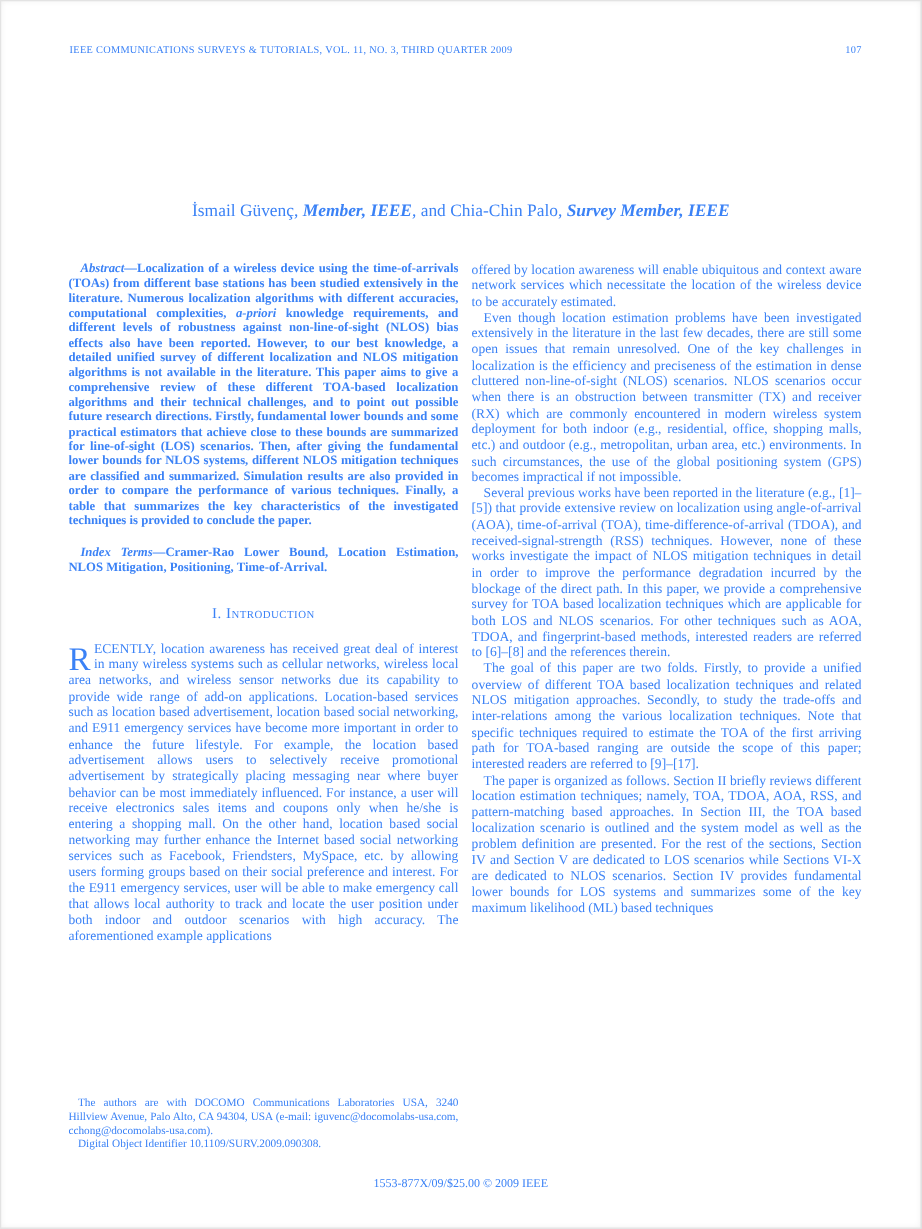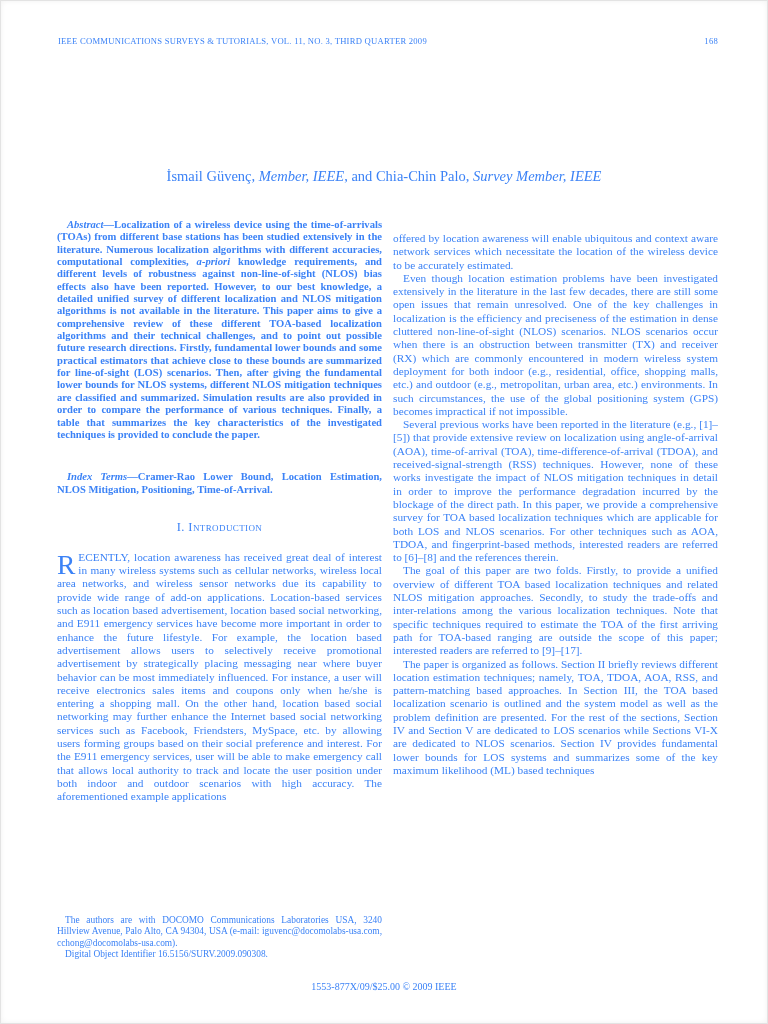--- a/index.html
+++ b/index.html
@@ -21,41 +21,41 @@
   .paper-title{
     position:absolute;top:70px;left:40px;right:40px;
     text-align:center;
     font-size:29px;line-height:1.38;font-weight:400;
     margin:0;
   }
   .authors{
     position:absolute;top:168px;left:40px;right:40px;
     text-align:center;font-size:14.5px;
   }
-  .authors .it{font-style:italic;}
+  .authors .it{font-style:italic;font-weight:bold;}
   .columns{
     position:absolute;top:219px;left:57px;
     width:662px;height:742px;
     display:flex;gap:11px;
   }
   .col{width:325px;height:100%;position:relative;overflow:hidden;}
   .jp{
     text-align:justify;
     margin:0;
     font-size:11.3px;line-height:13.3px;
     text-indent:10px;
   }
   .abstract,.index-terms{
     font-weight:bold;
     font-size:10.6px;line-height:12.35px;
     text-align:justify;margin:0;text-indent:10px;
   }
   .abstract .lead,.index-terms .lead{font-style:italic;}
   .abstract .it{font-style:italic;}
-  .index-terms{margin-top:30px;}
+  .index-terms{margin-top:14px;}
   .section-heading{
     text-align:center;
     font-variant:small-caps;
     font-size:12.5px;font-weight:400;
     margin:24px 0 16px 0;letter-spacing:0.4px;
   }
   .dropcap-p{text-indent:0;}
   .dropcap{
     float:left;
     font-size:27.5px;line-height:23px;
@@ -65,52 +65,52 @@
   .footnote{
     position:absolute;bottom:0;left:0;right:0;
     font-size:9.4px;line-height:11.6px;
     text-align:justify;
   }
   .footnote p{margin:0;text-indent:8px;}
   .page-footer{
     position:absolute;bottom:32px;left:0;right:0;
     text-align:center;font-size:10px;
   }
-  .rp{margin-top:13px;}
+  .rp{margin-top:0;}
   .rp + .rp{margin-top:0;}
 </style>
 </head>
 <body>
 
 <div class="page">
 
   <div class="running-head">
     <span>IEEE COMMUNICATIONS SURVEYS &amp; TUTORIALS, VOL. 11, NO. 3, THIRD QUARTER 2009</span>
-    <span>168</span>
+    <span>107</span>
   </div>
 
 
   <div class="authors">
     <span>İsmail Güvenç, </span><span class="it">Member, IEEE</span><span>, and Chia-Chin Palo, </span><span class="it">Survey Member, IEEE</span>
   </div>
 
   <div class="columns">
 
     <div class="col">
       <p class="abstract"><span class="lead">Abstract—</span><span>Localization of a wireless device using the time-of-arrivals (TOAs) from different base stations has been studied extensively in the literature. Numerous localization algorithms with different accuracies, computational complexities, </span><span class="it">a-priori</span><span> knowledge requirements, and different levels of robustness against non-line-of-sight (NLOS) bias effects also have been reported. However, to our best knowledge, a detailed unified survey of different localization and NLOS mitigation algorithms is not available in the literature. This paper aims to give a comprehensive review of these different TOA-based localization algorithms and their technical challenges, and to point out possible future research directions. Firstly, fundamental lower bounds and some practical estimators that achieve close to these bounds are summarized for line-of-sight (LOS) scenarios. Then, after giving the fundamental lower bounds for NLOS systems, different NLOS mitigation techniques are classified and summarized. Simulation results are also provided in order to compare the performance of various techniques. Finally, a table that summarizes the key characteristics of the investigated techniques is provided to conclude the paper.</span></p>
 
       <p class="index-terms"><span class="lead">Index Terms—</span><span>Cramer-Rao Lower Bound, Location Estimation, NLOS Mitigation, Positioning, Time-of-Arrival.</span></p>
 
       <h2 class="section-heading">I. Introduction</h2>
 
       <p class="jp dropcap-p"><span class="dropcap">R</span><span>ECENTLY, location awareness has received great deal of interest in many wireless systems such as cellular networks, wireless local area networks, and wireless sensor networks due its capability to provide wide range of add-on applications. Location-based services such as location based advertisement, location based social networking, and E911 emergency services have become more important in order to enhance the future lifestyle. For example, the location based advertisement allows users to selectively receive promotional advertisement by strategically placing messaging near where buyer behavior can be most immediately influenced. For instance, a user will receive electronics sales items and coupons only when he/she is entering a shopping mall. On the other hand, location based social networking may further enhance the Internet based social networking services such as Facebook, Friendsters, MySpace, etc. by allowing users forming groups based on their social preference and interest. For the E911 emergency services, user will be able to make emergency call that allows local authority to track and locate the user position under both indoor and outdoor scenarios with high accuracy. The aforementioned example applications</span></p>
 
       <div class="footnote">
         <p>The authors are with DOCOMO Communications Laboratories USA, 3240 Hillview Avenue, Palo Alto, CA 94304, USA (e-mail: iguvenc@docomolabs-usa.com, cchong@docomolabs-usa.com).</p>
-        <p>Digital Object Identifier 16.5156/SURV.2009.090308.</p>
+        <p>Digital Object Identifier 10.1109/SURV.2009.090308.</p>
       </div>
     </div>
 
     <div class="col">
       <p class="jp rp" style="text-indent:0;">offered by location awareness will enable ubiquitous and context aware network services which necessitate the location of the wireless device to be accurately estimated.</p>
       <p class="jp rp">Even though location estimation problems have been investigated extensively in the literature in the last few decades, there are still some open issues that remain unresolved. One of the key challenges in localization is the efficiency and preciseness of the estimation in dense cluttered non-line-of-sight (NLOS) scenarios. NLOS scenarios occur when there is an obstruction between transmitter (TX) and receiver (RX) which are commonly encountered in modern wireless system deployment for both indoor (e.g., residential, office, shopping malls, etc.) and outdoor (e.g., metropolitan, urban area, etc.) environments. In such circumstances, the use of the global positioning system (GPS) becomes impractical if not impossible.</p>
       <p class="jp rp">Several previous works have been reported in the literature (e.g., [1]–[5]) that provide extensive review on localization using angle-of-arrival (AOA), time-of-arrival (TOA), time-difference-of-arrival (TDOA), and received-signal-strength (RSS) techniques. However, none of these works investigate the impact of NLOS mitigation techniques in detail in order to improve the performance degradation incurred by the blockage of the direct path. In this paper, we provide a comprehensive survey for TOA based localization techniques which are applicable for both LOS and NLOS scenarios. For other techniques such as AOA, TDOA, and fingerprint-based methods, interested readers are referred to [6]–[8] and the references therein.</p>
       <p class="jp rp">The goal of this paper are two folds. Firstly, to provide a unified overview of different TOA based localization techniques and related NLOS mitigation approaches. Secondly, to study the trade-offs and inter-relations among the various localization techniques. Note that specific techniques required to estimate the TOA of the first arriving path for TOA-based ranging are outside the scope of this paper; interested readers are referred to [9]–[17].</p>
       <p class="jp rp">The paper is organized as follows. Section II briefly reviews different location estimation techniques; namely, TOA, TDOA, AOA, RSS, and pattern-matching based approaches. In Section III, the TOA based localization scenario is outlined and the system model as well as the problem definition are presented. For the rest of the sections, Section IV and Section V are dedicated to LOS scenarios while Sections VI-X are dedicated to NLOS scenarios. Section IV provides fundamental lower bounds for LOS systems and summarizes some of the key maximum likelihood (ML) based techniques</p>
     </div>

